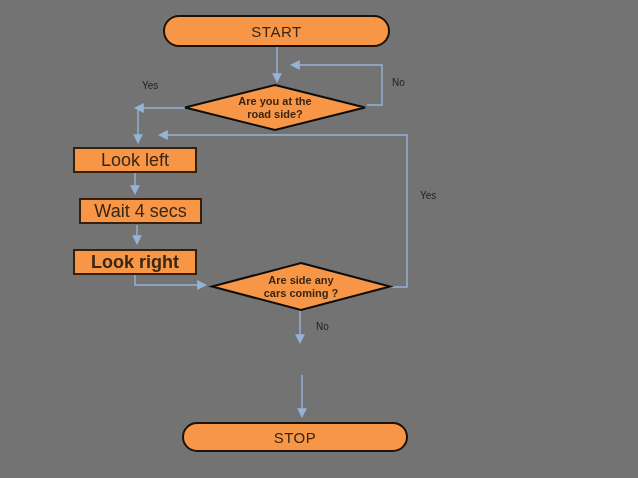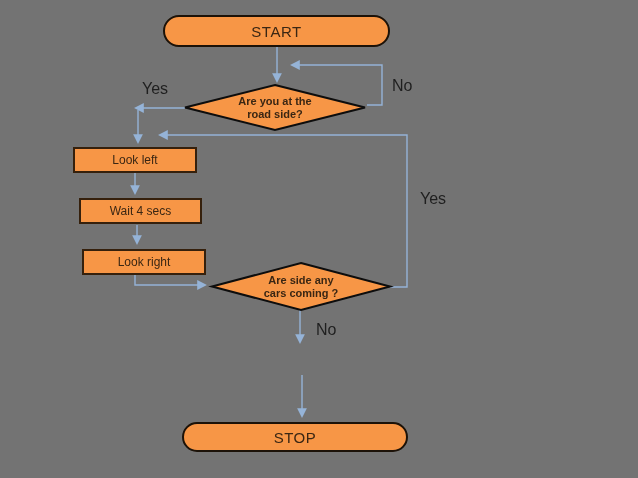--- a/index.html
+++ b/index.html
@@ -16,32 +16,32 @@
   .node {
     position:absolute; z-index:2;
     background:#F79646;
     border:2px solid #35200c;
     box-sizing:border-box;
     display:flex; align-items:center; justify-content:center;
     color:#3a2613;
     text-align:center;
   }
   .stadium { border-color:#1c1208; font-size:15px; letter-spacing:0.5px; }
-  .rect    { font-size:12px; }
+  .rect    { font-size:18px; }
 
   .dtext {
     position:absolute; z-index:2;
     display:flex; flex-direction:column; align-items:center; justify-content:center;
     color:#3a2613; font-size:11px; line-height:13px; text-align:center;
     pointer-events:none;
     font-weight:bold;
   }
   .elabel {
     position:absolute; z-index:2;
-    color:#1f1f1f; font-size:16px;
+    color:#1f1f1f; font-size:10px;
   }
 </style>
 </head>
 <body>
 
 <div class="stage">
 
   <svg class="wires" width="638" height="478" viewBox="0 0 638 478">
     <defs>
       <marker id="arrow" viewBox="0 0 10 10" refX="8" refY="5" markerWidth="7" markerHeight="7" orient="auto-start-reverse">
@@ -69,21 +69,21 @@
   </div>
 
   <div class="node rect" style="left:73px; top:147px; width:124px; height:26px;">
     <span>Look left</span>
   </div>
 
   <div class="node rect" style="left:79px; top:198px; width:123px; height:26px;">
     <span>Wait 4 secs</span>
   </div>
 
-  <div class="node rect" style="left:82px; top:249px; width:124px; height:26px;">
+  <div class="node rect" style="left:73px; top:249px; width:124px; height:26px;font-weight:bold;">
     <span>Look right</span>
   </div>
 
 
   <div class="node stadium" style="left:182px; top:422px; width:226px; height:30px; border-radius:15px;">
     <span>STOP</span>
   </div>
 
   <div class="dtext" style="left:205px; top:88px; width:140px; height:40px;">
     <div>Are you at the</div>

